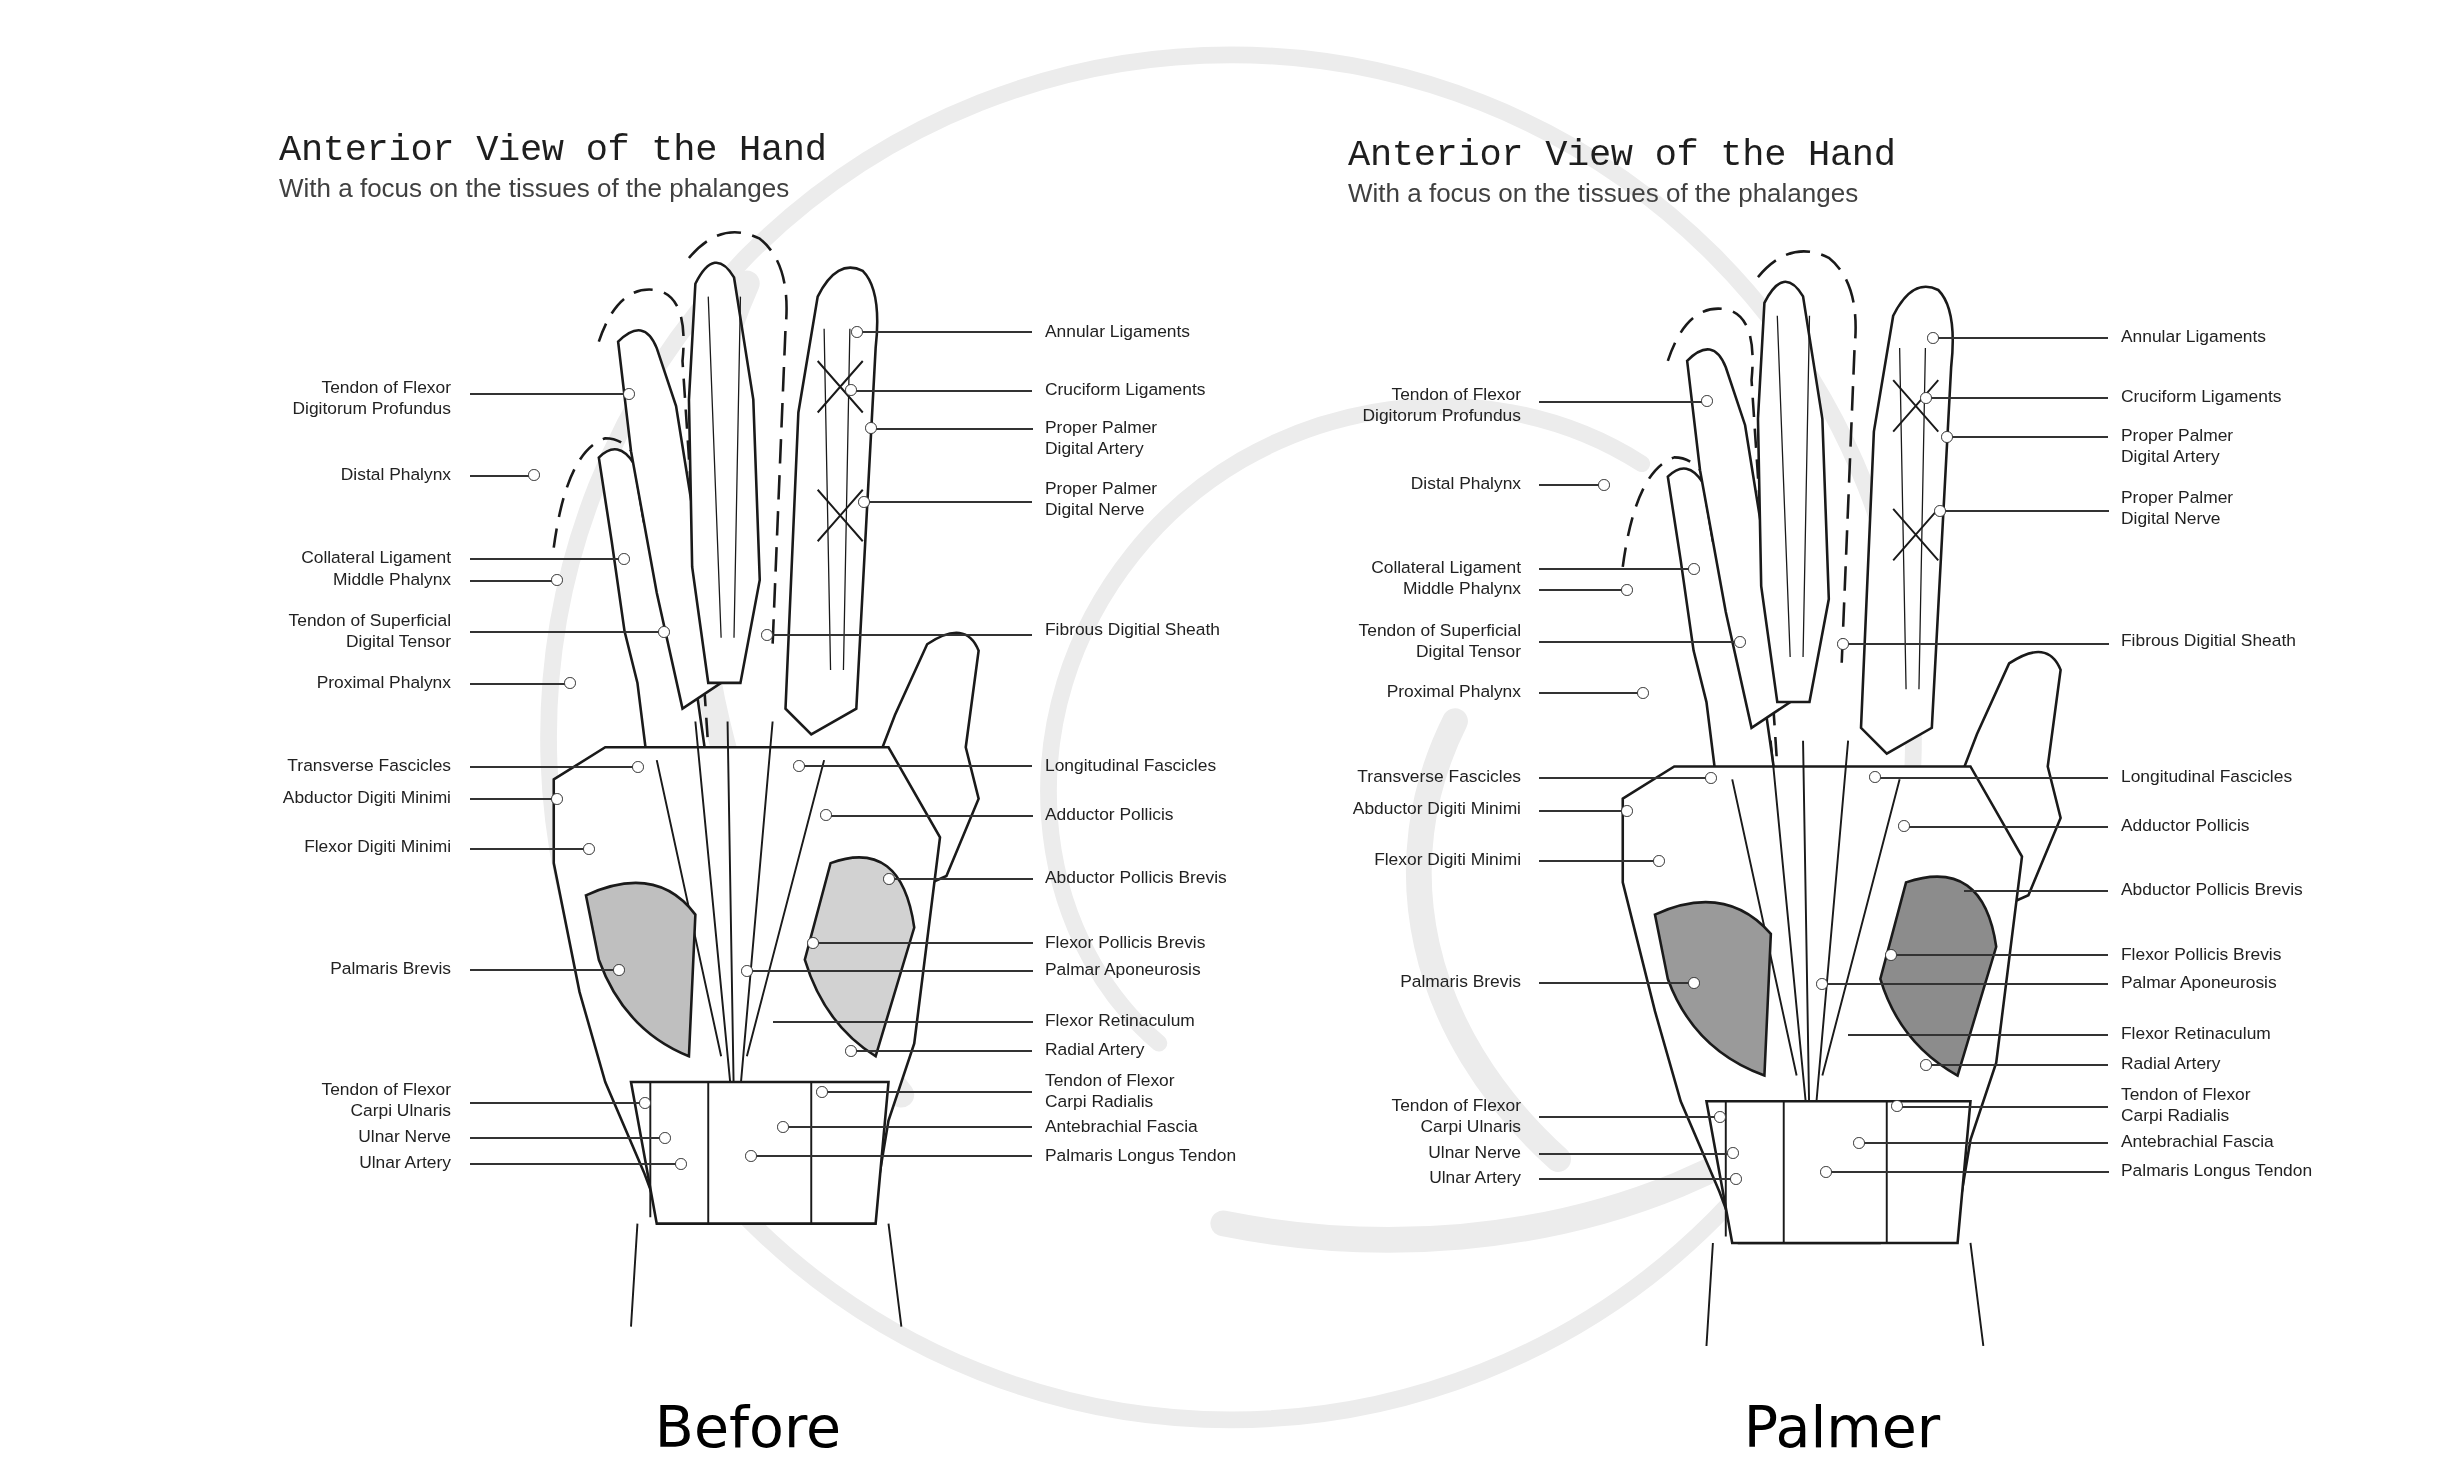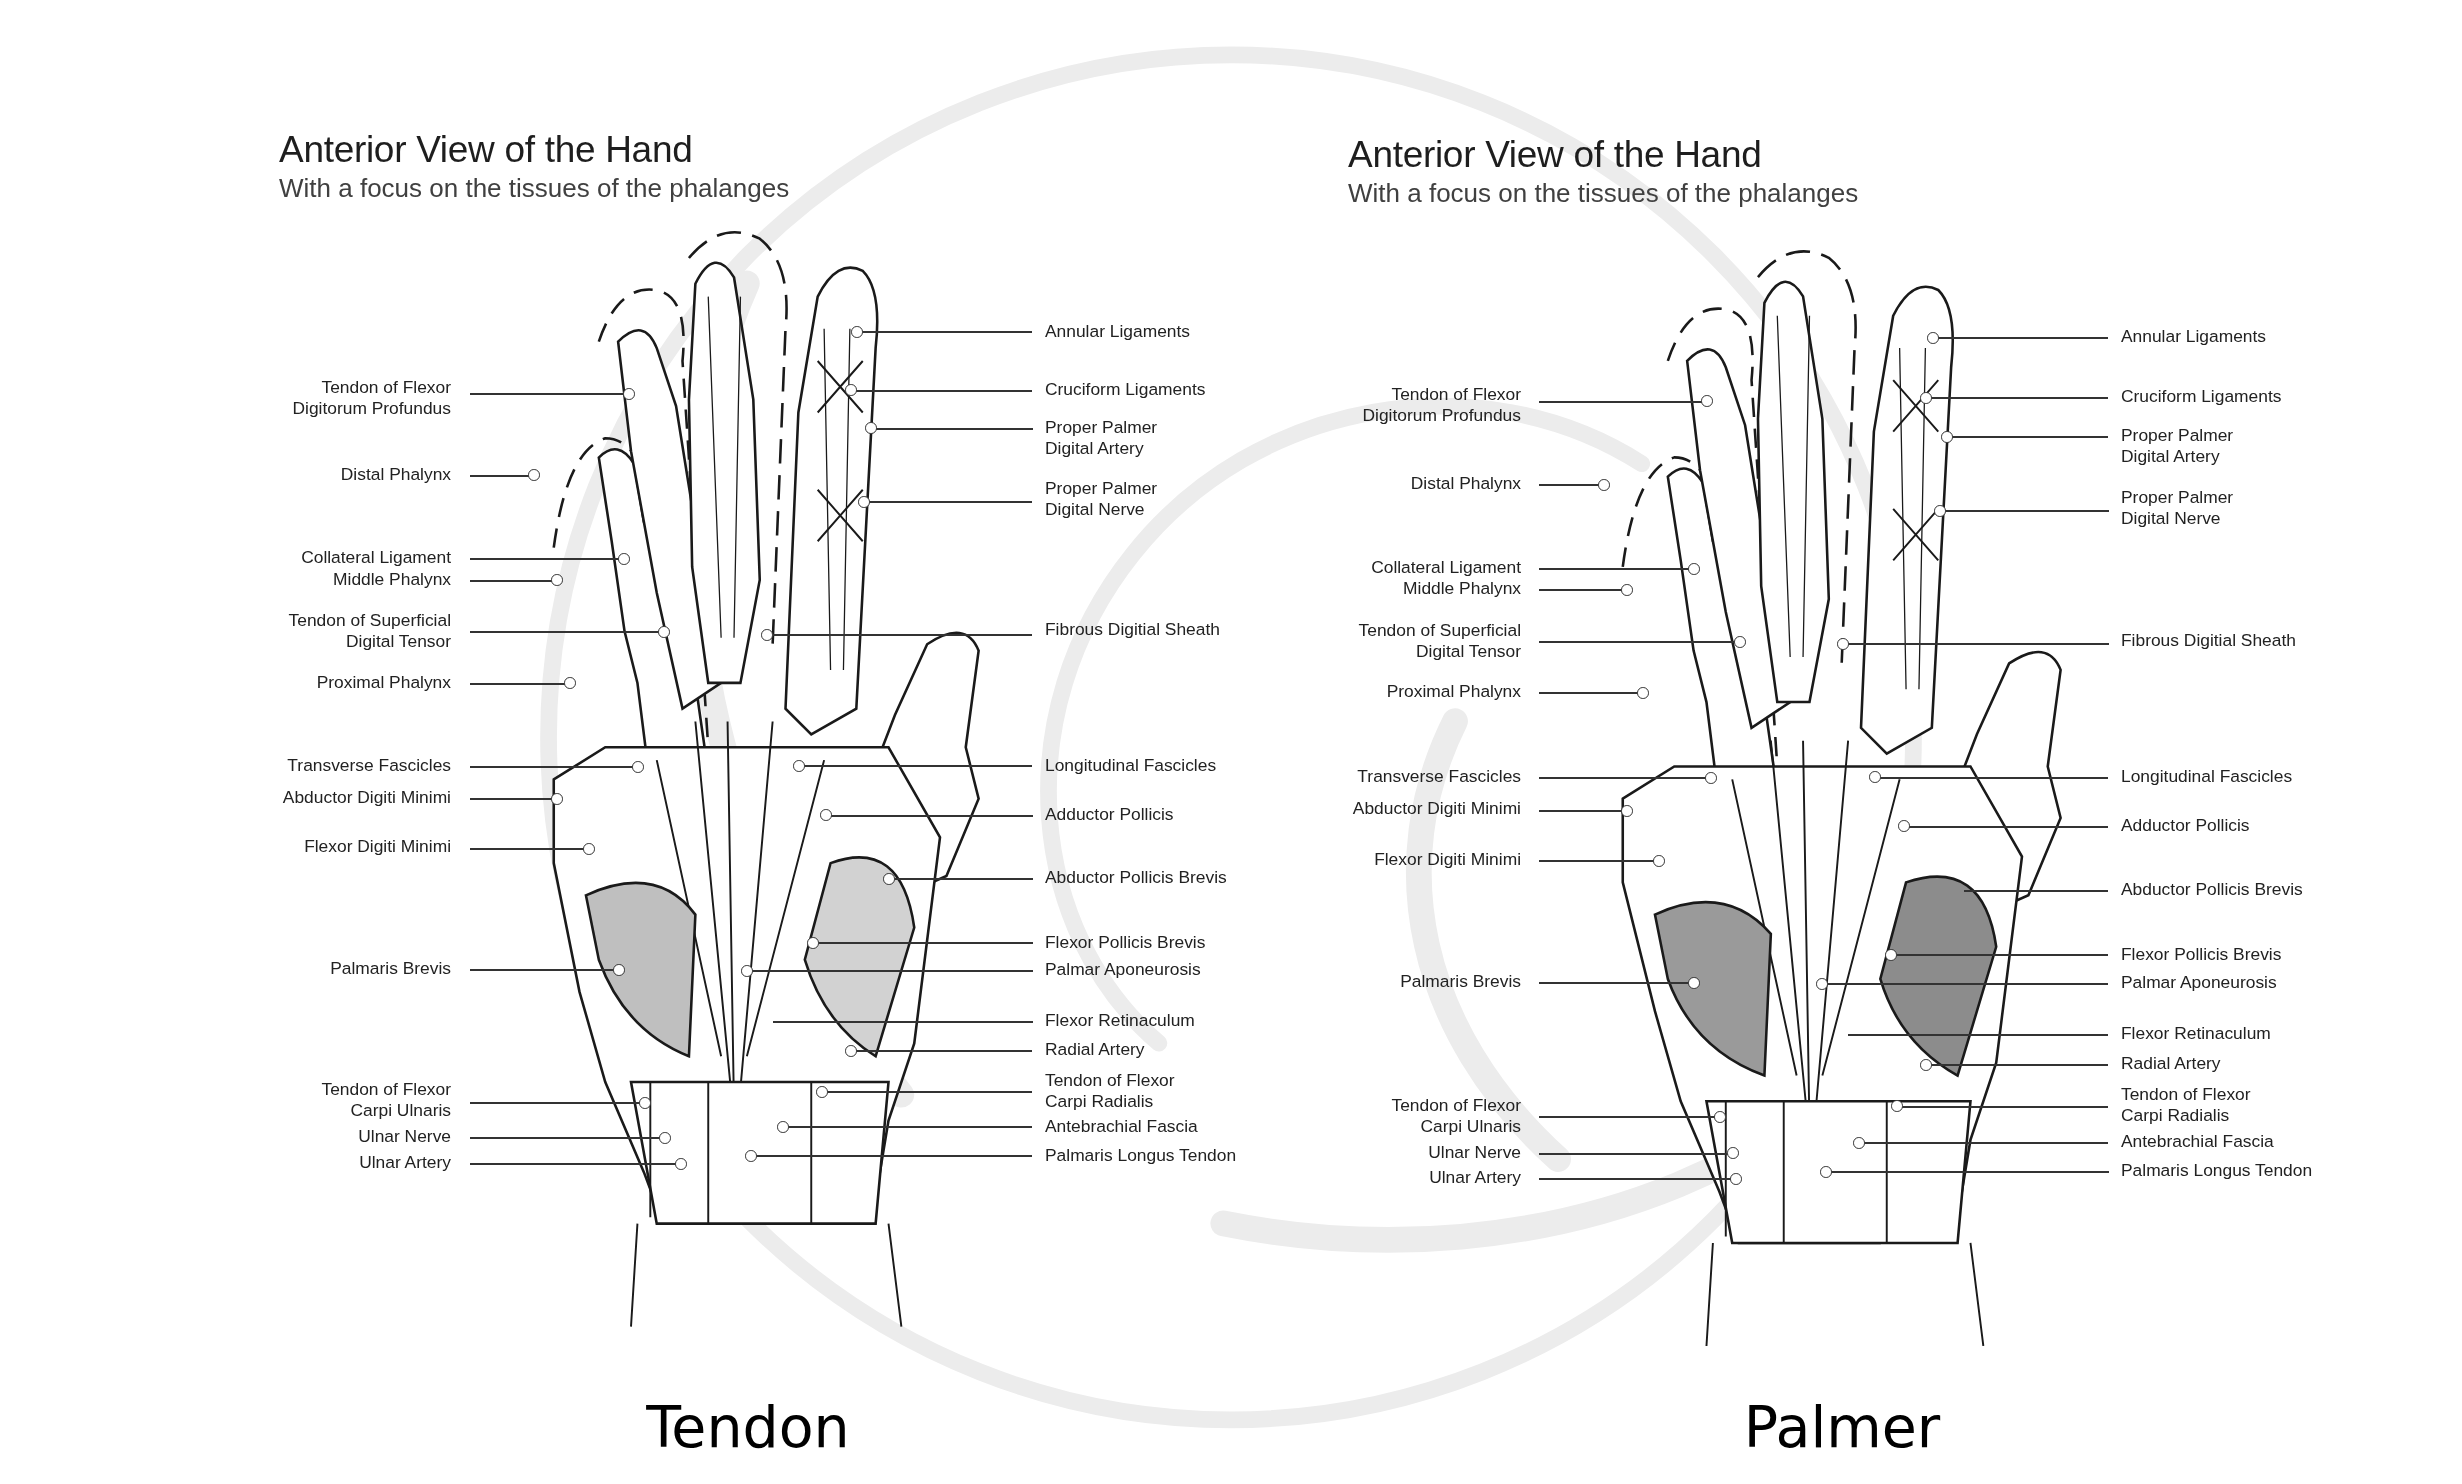--- a/index.html
+++ b/index.html
@@ -1,20 +1,20 @@
 <!DOCTYPE html>
 <html style="font-size:10.3px"><head>
 <meta charset="utf-8">
 <style>
   html, body { margin:0; padding:0; background:#ffffff; }
   body { width:2462px; height:1485px; position:relative; overflow:hidden;
          font-family:"Liberation Sans", sans-serif; color:#1a1a1a; }
   .watermark { position:absolute; left:0; top:0; width:2462px; height:1485px; pointer-events:none; }
   .panel { position:absolute; top:0; width:1231px; height:1485px; }
-  .panel-title { position:absolute; font-size:37px; font-weight:400; color:#1e1e1e; letter-spacing:-0.3px; white-space:nowrap; }
+  .panel-title { position:absolute; font-size:37px; font-weight:400; color:#1e1e1e; letter-spacing:-0.3px; white-space:nowrap;font-family:Liberation Mono, monospace; }
   .panel-subtitle { position:absolute; font-size:26px; color:#404040; white-space:nowrap; }
   .hand { position:absolute; }
   .label { position:absolute; font-size:17.4px; line-height:21px; color:#222; white-space:nowrap; }
   .label.left { text-align:right; }
   .label.right { text-align:left; }
   .leader { position:absolute; height:1.9px; background:#333; }
   .dot { position:absolute; width:11.6px; height:11.6px; border:1.9px solid #333; border-radius:50%; background:#fff; box-sizing:border-box; }
   .caption { position:absolute; font-family:"DejaVu Sans", sans-serif; font-size:57px; color:#000; transform:translateX(-50%); white-space:nowrap; }
 </style>
 </head>
@@ -179,21 +179,21 @@
   <div class="dot" style="left:816px; top:1086px;"></div>
 
   <div class="label right" style="left:1045px; top:1116px;">Antebrachial Fascia</div>
   <div class="leader" style="left:782px; top:1126px; width:250px;"></div>
   <div class="dot" style="left:777px; top:1121px;"></div>
 
   <div class="label right" style="left:1045px; top:1145px;">Palmaris Longus Tendon</div>
   <div class="leader" style="left:750px; top:1155px; width:282px;"></div>
   <div class="dot" style="left:745px; top:1150px;"></div>
 
-  <div class="caption" style="left:748px; top:1394px;">Tendon</div>
+  <div class="caption" style="left:748px; top:1394px;">Before</div>
 </div>
 
 <div class="panel" style="left:1069px;">
   <div class="panel-title" style="left:279px; top:134px;">Anterior View of the Hand</div>
   <div class="panel-subtitle" style="left:279px; top:178px;">With a focus on the tissues of the phalanges</div>
 
   <svg class="hand" style="left:528px; top:232px;" width="528" height="1114" viewBox="0 0 820 1730">
     <g fill="none" stroke="#1a1a1a" stroke-width="4">
       <path d="M40 520 Q60 370 120 350 Q170 350 190 440 L230 880" stroke-dasharray="30 18"></path>
       <path d="M110 200 Q140 110 200 120 Q250 130 240 230 L280 830" stroke-dasharray="30 18"></path>

